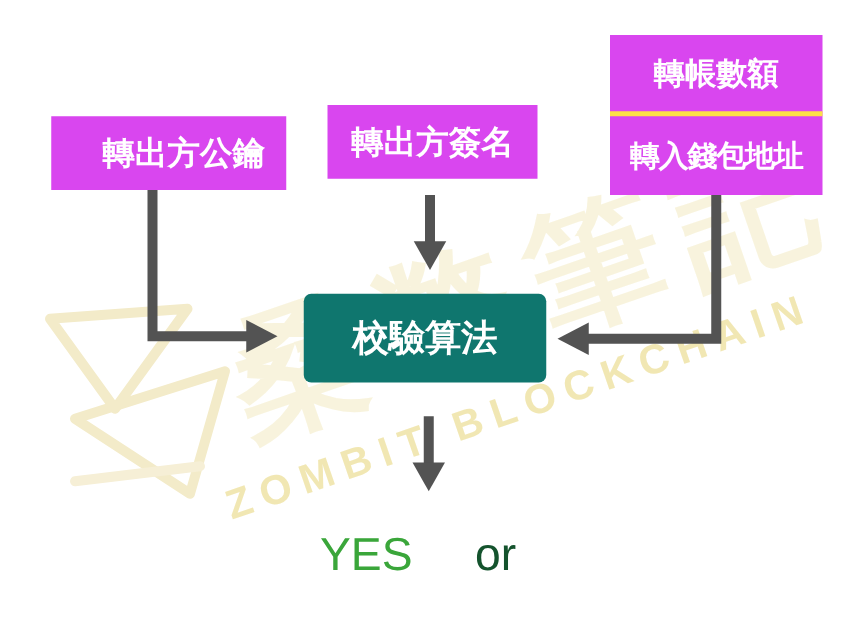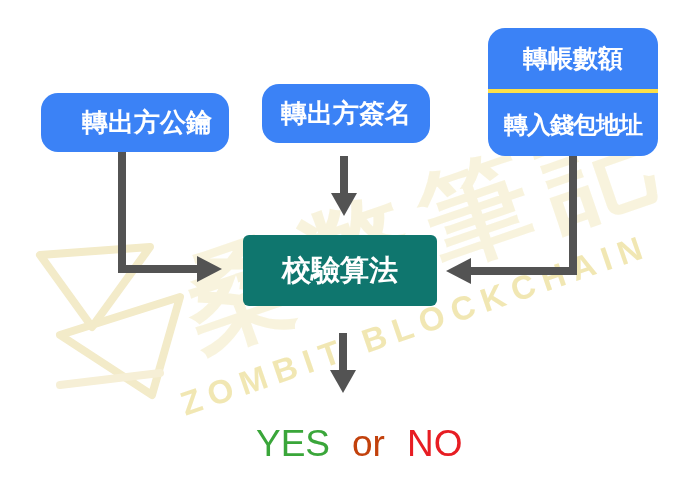--- a/index.html
+++ b/index.html
@@ -15,42 +15,42 @@
     color:rgba(243,233,193,0.55); transform:rotate(-19deg); white-space:nowrap;
   }
   .wm-en {
     left:165px; top:308px; width:500px; text-align:center;
     font-size:33px; font-weight:bold; letter-spacing:8px; line-height:1;
     color:rgba(238,227,166,0.85); transform:rotate(-19deg); white-space:nowrap;
   }
   .wm-logo { left:20px; top:235px; }
   
   .box {
-    position:absolute; background:#3b82f6; color:#ffffff; font-weight:bold;
-    display:flex; align-items:center; justify-content:center; text-align:center;border-radius:17px;
+    position:absolute; background:#d946ef; color:#ffffff; font-weight:bold;
+    display:flex; align-items:center; justify-content:center; text-align:center;
   }
   .box-pubkey    { left:41px;  top:93px; width:164px; height:59px; font-size:26px;padding-left:24px; }
   .box-signature { left:262px; top:84px; width:168px; height:59px; font-size:26px; }
   .box-right     { left:488px; top:28px; width:170px; height:128px; flex-direction:column; padding:0; }
   .box-right .row { display:flex; align-items:center; justify-content:center; width:100%; }
   .row-amount  { height:62px; font-size:25px; }
   .row-address { height:64px; font-size:24px; border-top:4px solid #fde047; letter-spacing:-1px; }
   .box-verify {
     left:243px; top:235px; width:194px; height:71px; border-radius:6px;
     background:#0f766e; font-size:29px;
   }
   
   .arrows { position:absolute; left:0; top:0; width:694px; height:500px; pointer-events:none; }
   
   .result {
     position:absolute; left:256px; top:424px; display:flex; align-items:baseline;
     gap:22px; font-size:37px; line-height:1.1; white-space:nowrap;
   }
   .yes { color:#3AA63A; }
-  .or  { color:#c2410c; }
+  .or  { color:#14532d;margin-left:28px; }
   .no  { color:#E71D23; }
 </style>
 </head>
 <body>
 
 <div class="canvas">
 
   <div>
     <svg class="wm wm-logo" width="185" height="170" viewBox="0 0 185 170">
       <polygon points="20,20 130,12 72,92" fill="none" stroke="#F3EBC9" stroke-width="8" stroke-linejoin="round"></polygon>
@@ -93,16 +93,15 @@
     </div>
   </div>
 
   <div class="box box-verify">
     <span>校驗算法</span>
   </div>
 
   <div class="result">
     <span class="yes">YES</span>
     <span class="or">or</span>
-    <span class="no">NO</span>
   </div>
 
 </div>
 
 </body></html>

